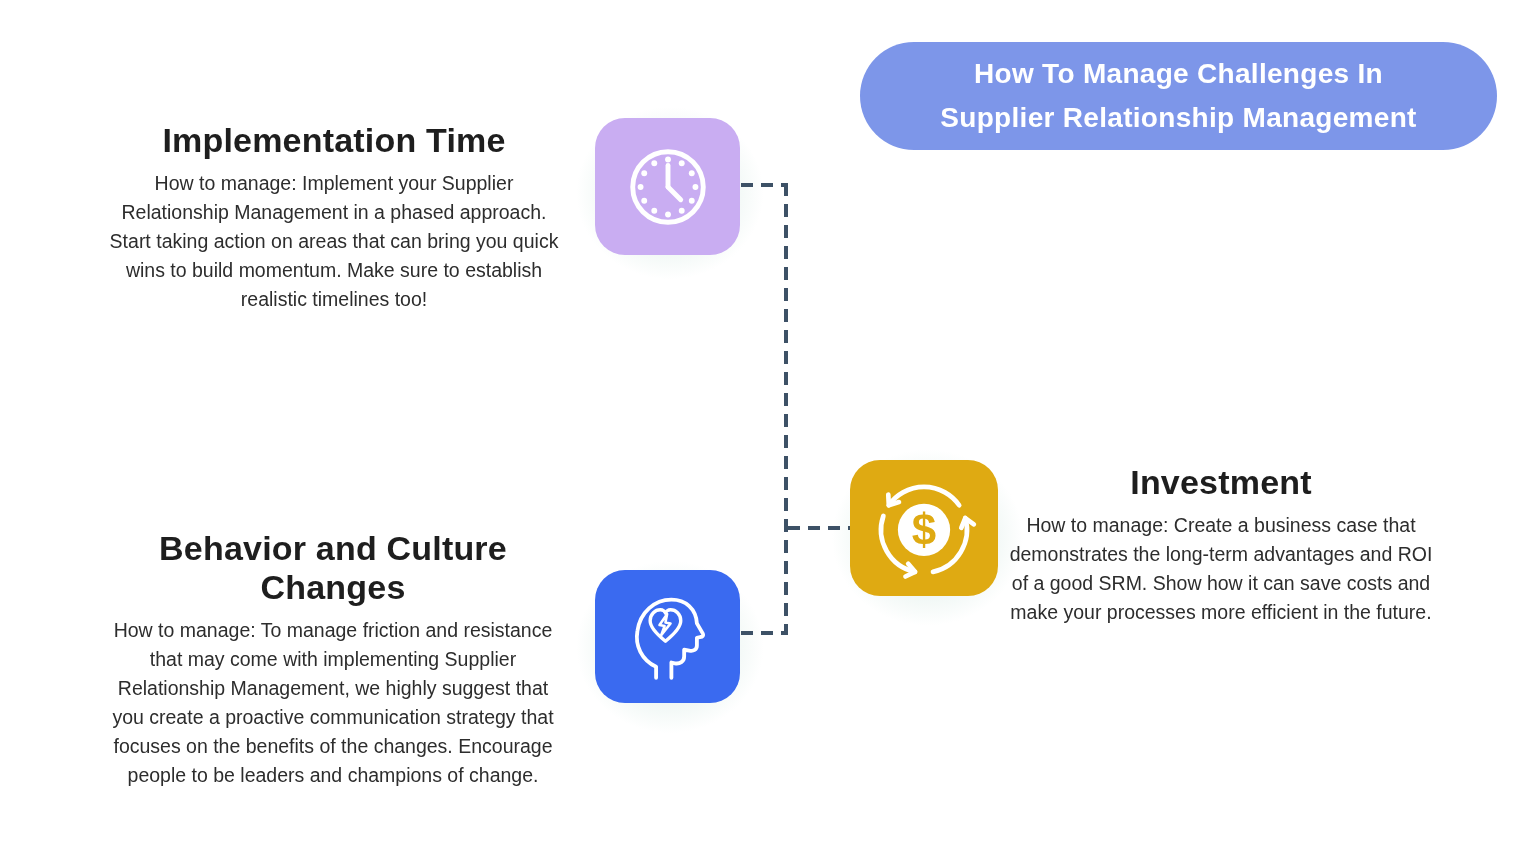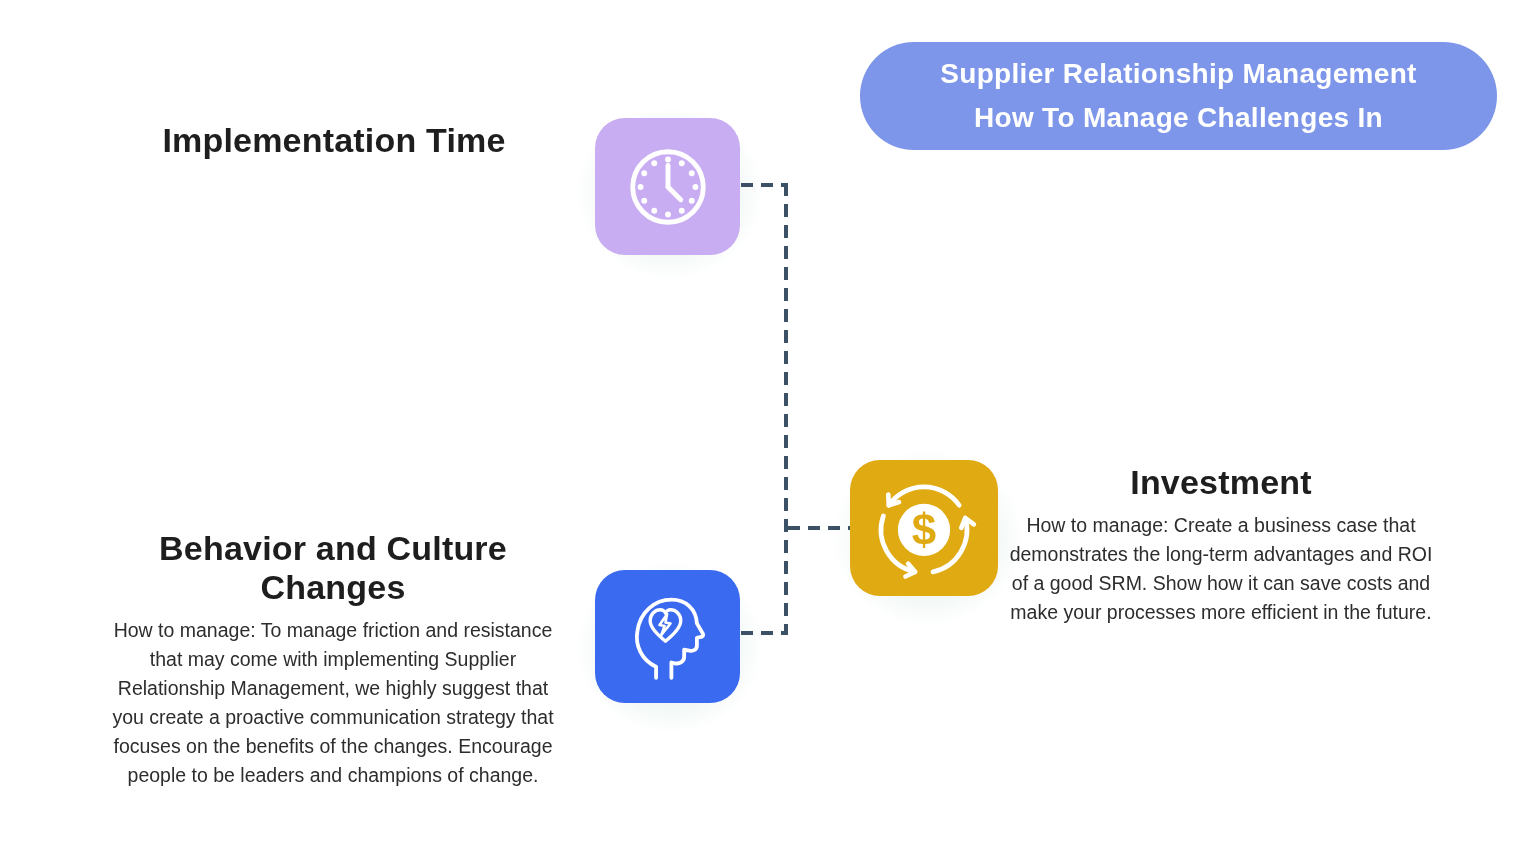--- a/index.html
+++ b/index.html
@@ -100,26 +100,27 @@
   <div class="glow glow-clock"></div>
   <div class="glow glow-head"></div>
   <div class="glow glow-dollar"></div>
 
   <div class="dash-v conn-vert" style="background: repeating-linear-gradient(to bottom, #3d5166 0 13px, transparent 13px 21px);"></div>
   <div class="dash-h conn-top" style="background: repeating-linear-gradient(to right, #3d5166 0 12px, transparent 12px 20px);"></div>
   <div class="dash-h conn-mid" style="background: repeating-linear-gradient(to right, #3d5166 0 12px, transparent 12px 20px);"></div>
   <div class="dash-h conn-bottom" style="background: repeating-linear-gradient(to right, #3d5166 0 12px, transparent 12px 20px);"></div>
 
   <div class="banner" style="background:#7d96e9;">
+    <div>How To Manage Challenges In</div>
     <div>Supplier Relationship Management</div>
-    <div>How To Manage Challenges In</div>
   </div>
 
   <div class="section sec-implementation">
     <h2>Implementation Time</h2>
+    <p>How to manage: Implement your Supplier Relationship Management in a phased approach. Start taking action on areas that can bring you quick wins to build momentum. Make sure to establish realistic timelines too!</p>
   </div>
 
   <div class="section sec-investment">
     <h2>Investment</h2>
     <p>How to manage: Create a business case that demonstrates the long-term advantages and ROI of a good SRM. Show how it can save costs and make your processes more efficient in the future.</p>
   </div>
 
   <div class="section sec-behavior">
     <h2>Behavior and Culture Changes</h2>
     <p>How to manage: To manage friction and resistance that may come with implementing Supplier Relationship Management, we highly suggest that you create a proactive communication strategy that focuses on the benefits of the changes. Encourage people to be leaders and champions of change.</p>

